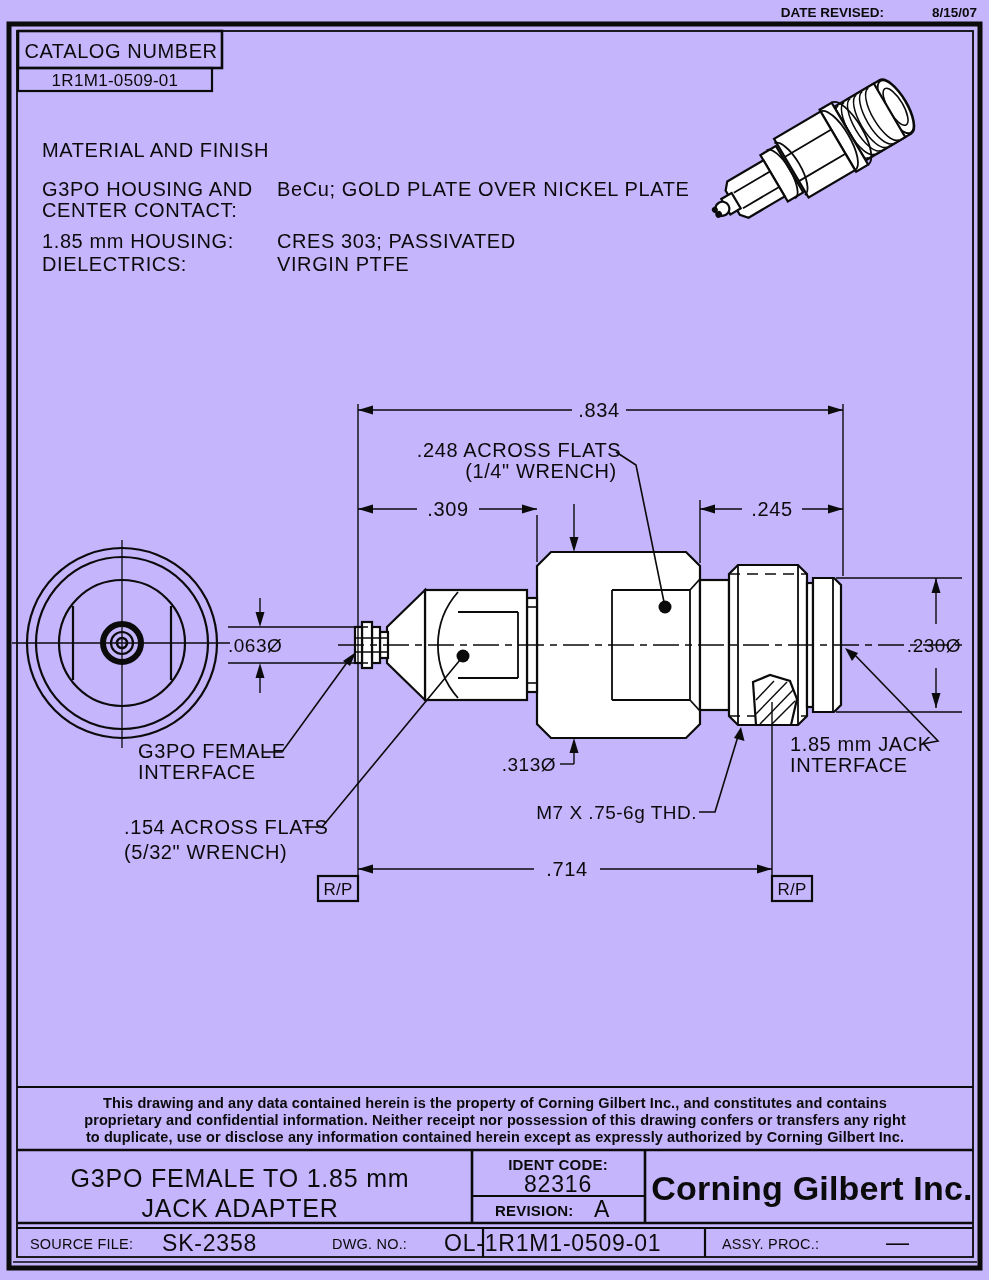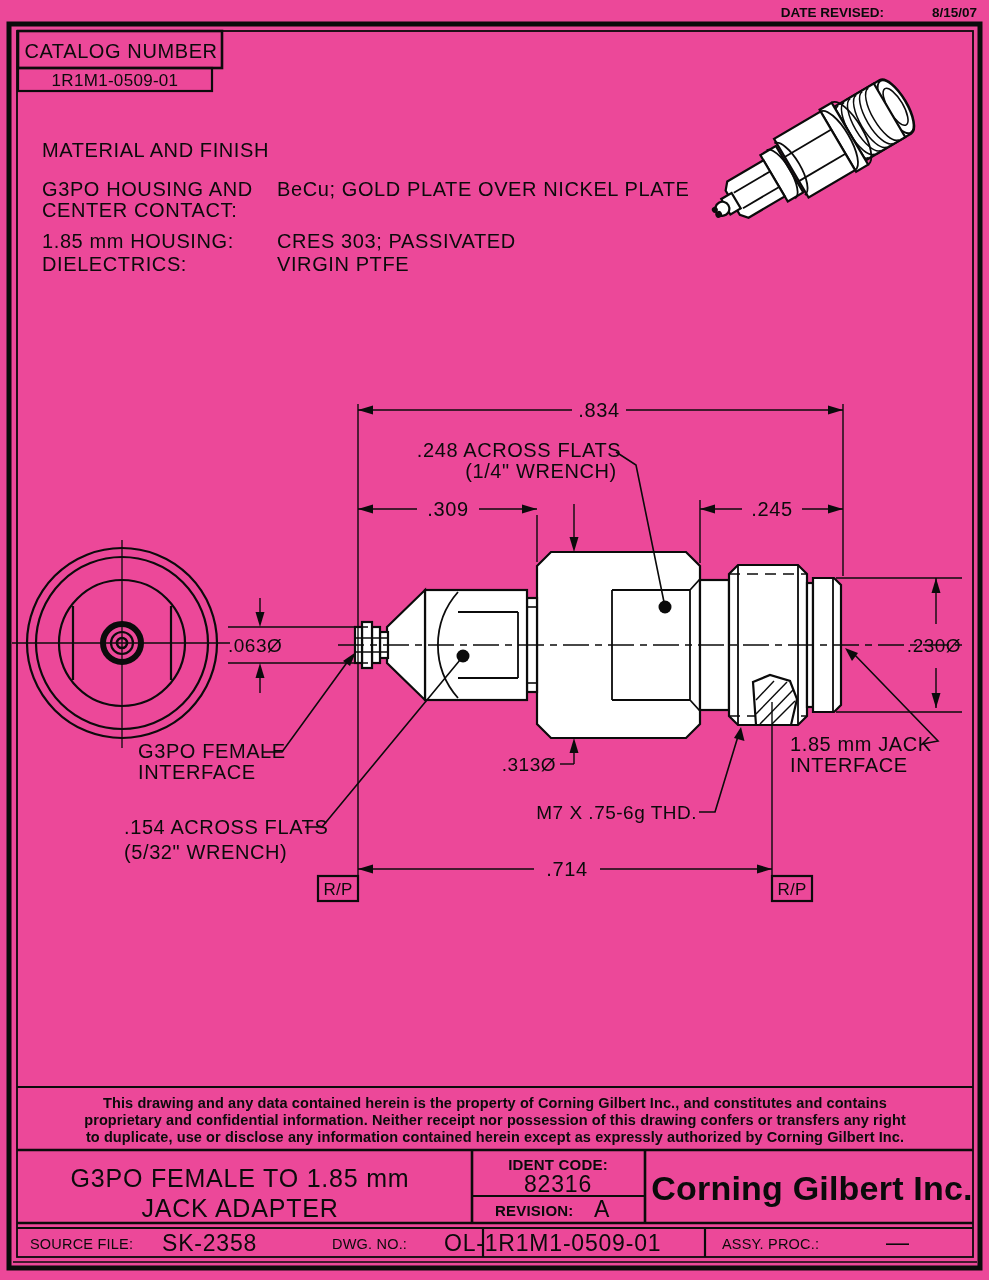--- a/index.html
+++ b/index.html
@@ -1,16 +1,16 @@
 <!DOCTYPE html>
 <html><head>
 <meta charset="utf-8">
 <style>
   html,body{margin:0;padding:0;background:#e8e8e8;}
-  .sheet{width:989px;height:1280px;background:#ec4899;position:relative;margin:0 auto;text-align:center;}
+  .sheet{width:989px;height:1280px;background:#c4b5fd;position:relative;margin:0 auto;text-align:center;}
   svg{display:block;}
   text{font-family:"Liberation Sans","DejaVu Sans",sans-serif;fill:#0b0b0b;}
   .t20{font-size:20px;letter-spacing:.6px;}
   .t19{font-size:19px;letter-spacing:.5px;}
   .t17{font-size:17px;letter-spacing:.3px;}
   .t15b{font-size:15px;font-weight:bold;letter-spacing:.2px;}
   .t14{font-size:14.5px;letter-spacing:.2px;}
   .t23{font-size:23px;letter-spacing:.8px;}
   .t25{font-size:25px;letter-spacing:.8px;}
   .t33b{font-size:34px;font-weight:bold;letter-spacing:.2px;}

